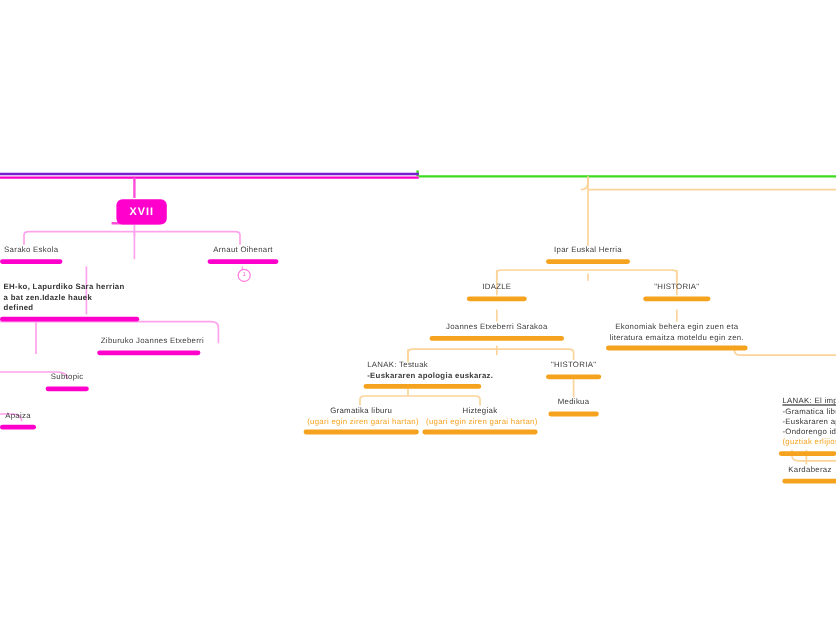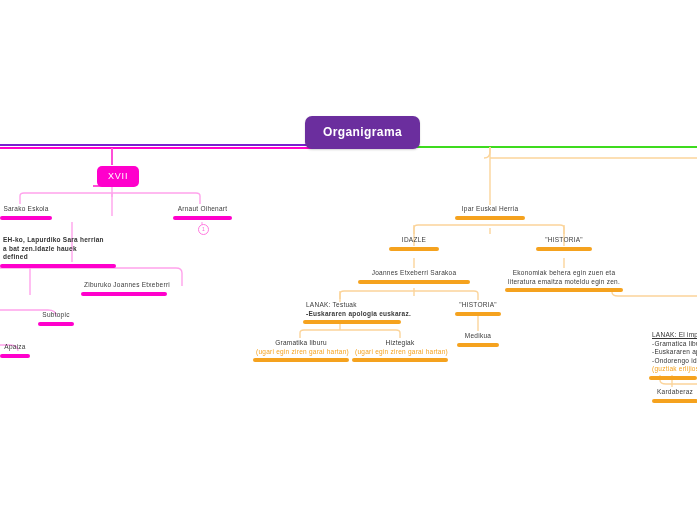--- a/index.html
+++ b/index.html
@@ -39,21 +39,21 @@
     padding: 9px 18px 10px 18px;
     white-space: nowrap;
     box-shadow: 0 1px 2px rgba(0,0,0,.18);
   }
 
   
   .pill-node {
     position: absolute;
     background: #ff00cc;
     color: #ffffff;
-    font-weight: normal;
+    font-weight: bold;
     font-size: 9px;
     letter-spacing: .8px;
     border-radius: 5px;
     padding: 5px 11px 6px 11px;
     white-space: nowrap;
   }
 
   
   .u-node {
     position: absolute;
@@ -152,23 +152,20 @@
     <path d="M300,338 L300,333 Q300,330 304,330 L396,330 Q400,330 400,333 L400,338" stroke="#fbd49b" stroke-width="1.4" fill="none"></path>
 
     <path d="M478,316 L478,331" stroke="#fbd49b" stroke-width="1.4" fill="none"></path>
 
     <path d="M612,288 L612,292 Q612,296 618,296 L697,296" stroke="#fbd49b" stroke-width="1.4" fill="none"></path>
 
     <path d="M660,375 L660,380 Q660,384 666,384 L697,384" stroke="#fbd49b" stroke-width="1.4" fill="none"></path>
     <path d="M672,375 L672,387" stroke="#fbd49b" stroke-width="1.4" fill="none"></path>
   </svg>
 
-  <div class="root-node" style="left:305px; top:116px;">
-    <span>Organigrama</span>
-  </div>
 
   <div class="pill-node" style="left:97px; top:166px;">
     <span>XVII</span>
   </div>
 
   <div class="u-node center" style="left:0px; top:205px; width:52px;">
     <span class="u-text">Sarako Eskola</span>
     <span class="u-bar bar-magenta"></span>
   </div>
 

